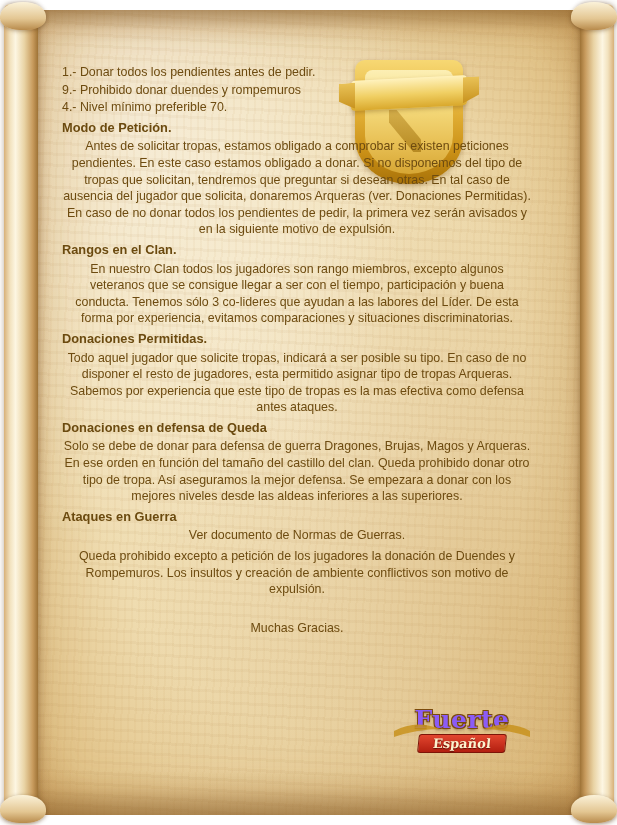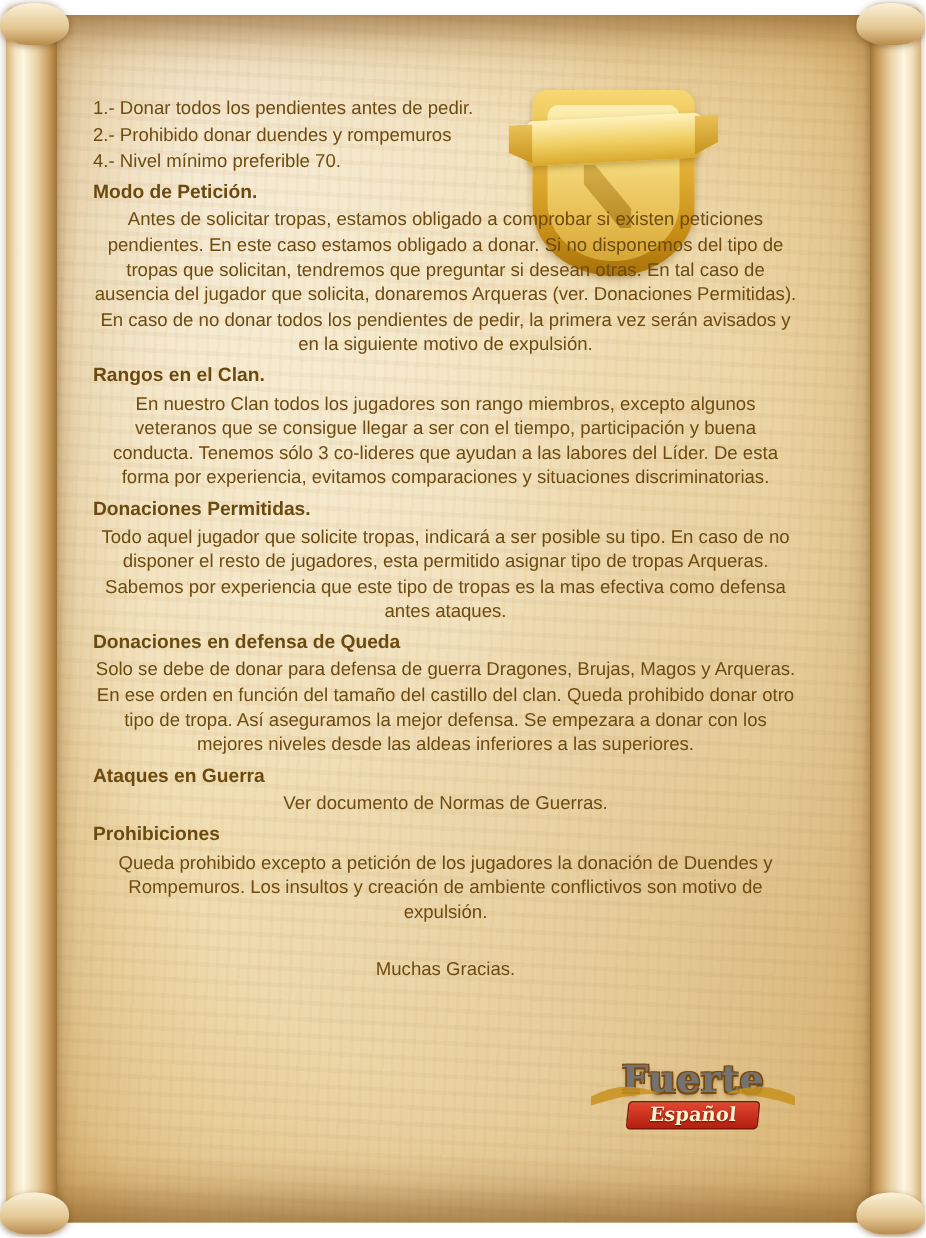--- a/index.html
+++ b/index.html
@@ -180,21 +180,21 @@
     top: 707px;
     width: 160px;
     height: 54px;
     text-align: center;
   }
   .logo .logo-main {
     font-family: "DejaVu Serif", serif;
     font-weight: bold;
     font-size: 25px;
     letter-spacing: 0.5px;
-    color: #737373;
+    color: #8b5cf6;
     text-shadow:
       -1px -1px 0 #7a4a0c, 1px -1px 0 #7a4a0c,
       -1px 1px 0 #7a4a0c, 1px 1px 0 #7a4a0c,
       0 2px 3px rgba(60,30,0,0.55);
     line-height: 26px;
   }
   .logo .logo-sub {
     display: inline-block;
     margin-top: 1px;
     padding: 1px 14px;
@@ -237,21 +237,21 @@
     <div class="shield-outer"></div>
     <div class="shield-inner"></div>
     <div class="mark"></div>
     <div class="banner"></div>
   </div>
 
   <div class="content">
 
     <div class="rules-list">
       <p>1.- Donar todos los pendientes antes de pedir.</p>
-      <p>2.- Prohibido donar duendes y rompemuros</p>
+      <p>9.- Prohibido donar duendes y rompemuros</p>
       <p>4.- Nivel mínimo preferible 70.</p>
     </div>
 
     <div class="section">
       <p class="section-title">Modo de Petición.</p>
       <p class="section-body">Antes de solicitar tropas, estamos obligado a comprobar si existen peticiones pendientes. En este caso estamos obligado a donar. Si no disponemos del tipo de tropas que solicitan, tendremos que preguntar si desean otras. En tal caso de ausencia del jugador que solicita, donaremos Arqueras (ver. Donaciones Permitidas). En caso de no donar todos los pendientes de pedir, la primera vez serán avisados y en la siguiente motivo de expulsión.</p>
     </div>
 
     <div class="section">
       <p class="section-title">Rangos en el Clan.</p>
@@ -267,21 +267,20 @@
       <p class="section-title">Donaciones en defensa de Queda</p>
       <p class="section-body">Solo se debe de donar para defensa de guerra Dragones, Brujas, Magos y Arqueras. En ese orden en función del tamaño del castillo del clan. Queda prohibido donar otro tipo de tropa. Así aseguramos la mejor defensa. Se empezara a donar con los mejores niveles desde las aldeas inferiores a las superiores.</p>
     </div>
 
     <div class="section">
       <p class="section-title">Ataques en Guerra</p>
       <p class="section-body">Ver documento de Normas de Guerras.</p>
     </div>
 
     <div class="section">
-      <p class="section-title">Prohibiciones</p>
       <p class="section-body">Queda prohibido excepto a petición de los jugadores la donación de Duendes y Rompemuros. Los insultos y creación de ambiente conflictivos son motivo de expulsión.</p>
     </div>
 
     <div class="closing">
       <p class="section-body">Muchas Gracias.</p>
     </div>
 
   </div>
 
   <div class="logo">

